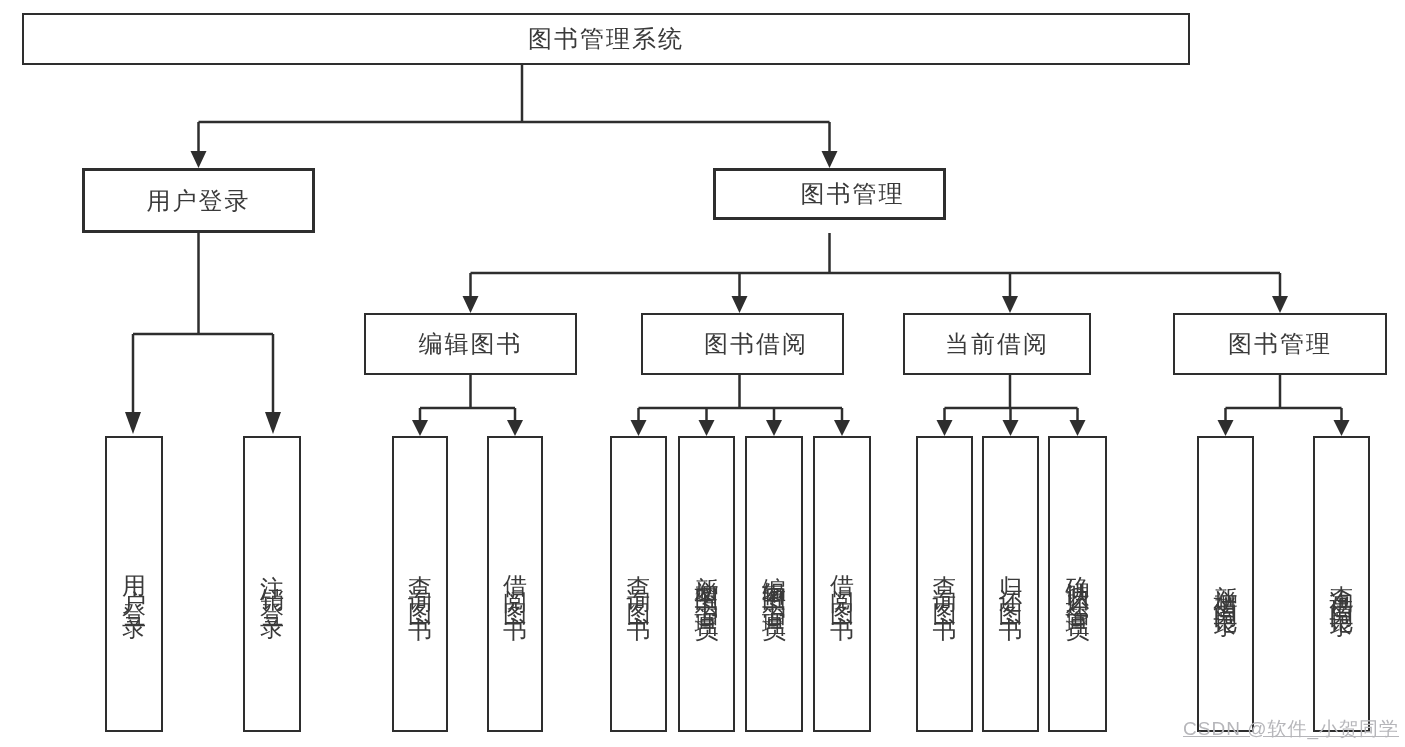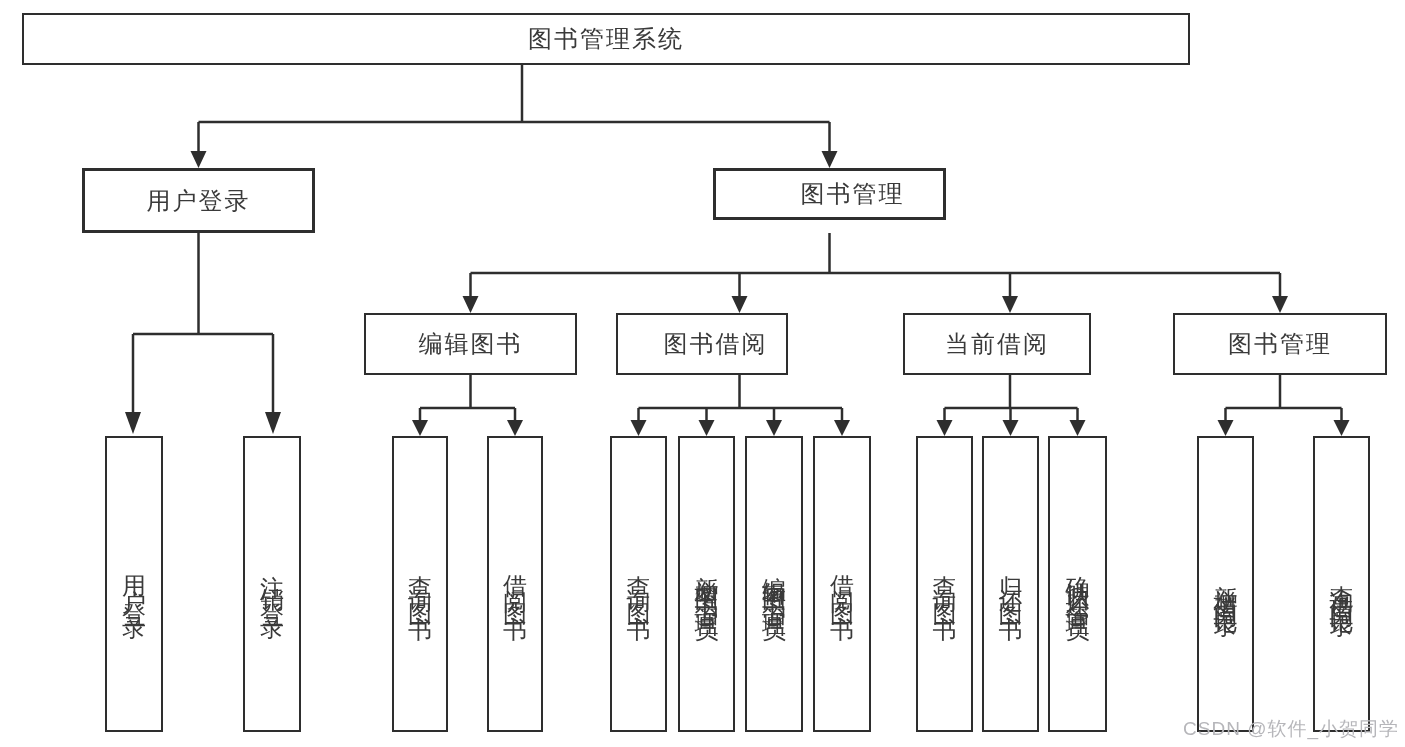--- a/index.html
+++ b/index.html
@@ -14,21 +14,21 @@
   }
   .box.h span{font-size:24px;letter-spacing:2px;white-space:nowrap;}
   .box.v span{
     writing-mode:vertical-rl;text-orientation:mixed;font-size:24px;line-height:1;
     white-space:nowrap;
   }
   .box.v.wide span{letter-spacing:14px;}
   .box.v.tight span{letter-spacing:6px;}
   .watermark{
     position:absolute;right:6px;bottom:5px;font-size:19px;letter-spacing:1px;
-    color:#b6b6ba;z-index:3;white-space:nowrap;
+    color:#b6b6ba;z-index:3;white-space:nowrap;text-decoration:underline;
   }
 </style>
 </head>
 <body>
 
 <div class="stage">
 
   <svg class="connectors" width="1405" height="747" viewBox="0 0 1405 747">
     <g stroke="#2e2e2e" stroke-width="2.5" fill="none">
 
@@ -102,21 +102,21 @@
   <div class="box h" style="left:82px;top:168px;width:233px;height:65px;border-width:3px;">
     <span>用户登录</span>
   </div>
   <div class="box h" style="left:713px;top:168px;width:233px;height:52px;border-width:3px;padding-left:46px;">
     <span>图书管理</span>
   </div>
 
   <div class="box h" style="left:364px;top:313px;width:213px;height:62px;">
     <span>编辑图书</span>
   </div>
-  <div class="box h" style="left:616px;top:313px;width:172px;height:62px;padding-left:27px;">
+  <div class="box h" style="left:641px;top:313px;width:203px;height:62px;padding-left:27px;">
     <span>图书借阅</span>
   </div>
   <div class="box h" style="left:903px;top:313px;width:188px;height:62px;">
     <span>当前借阅</span>
   </div>
   <div class="box h" style="left:1173px;top:313px;width:214px;height:62px;">
     <span>图书管理</span>
   </div>
 
   <div class="box v wide" style="left:105px;top:436px;width:58px;height:296px;">

